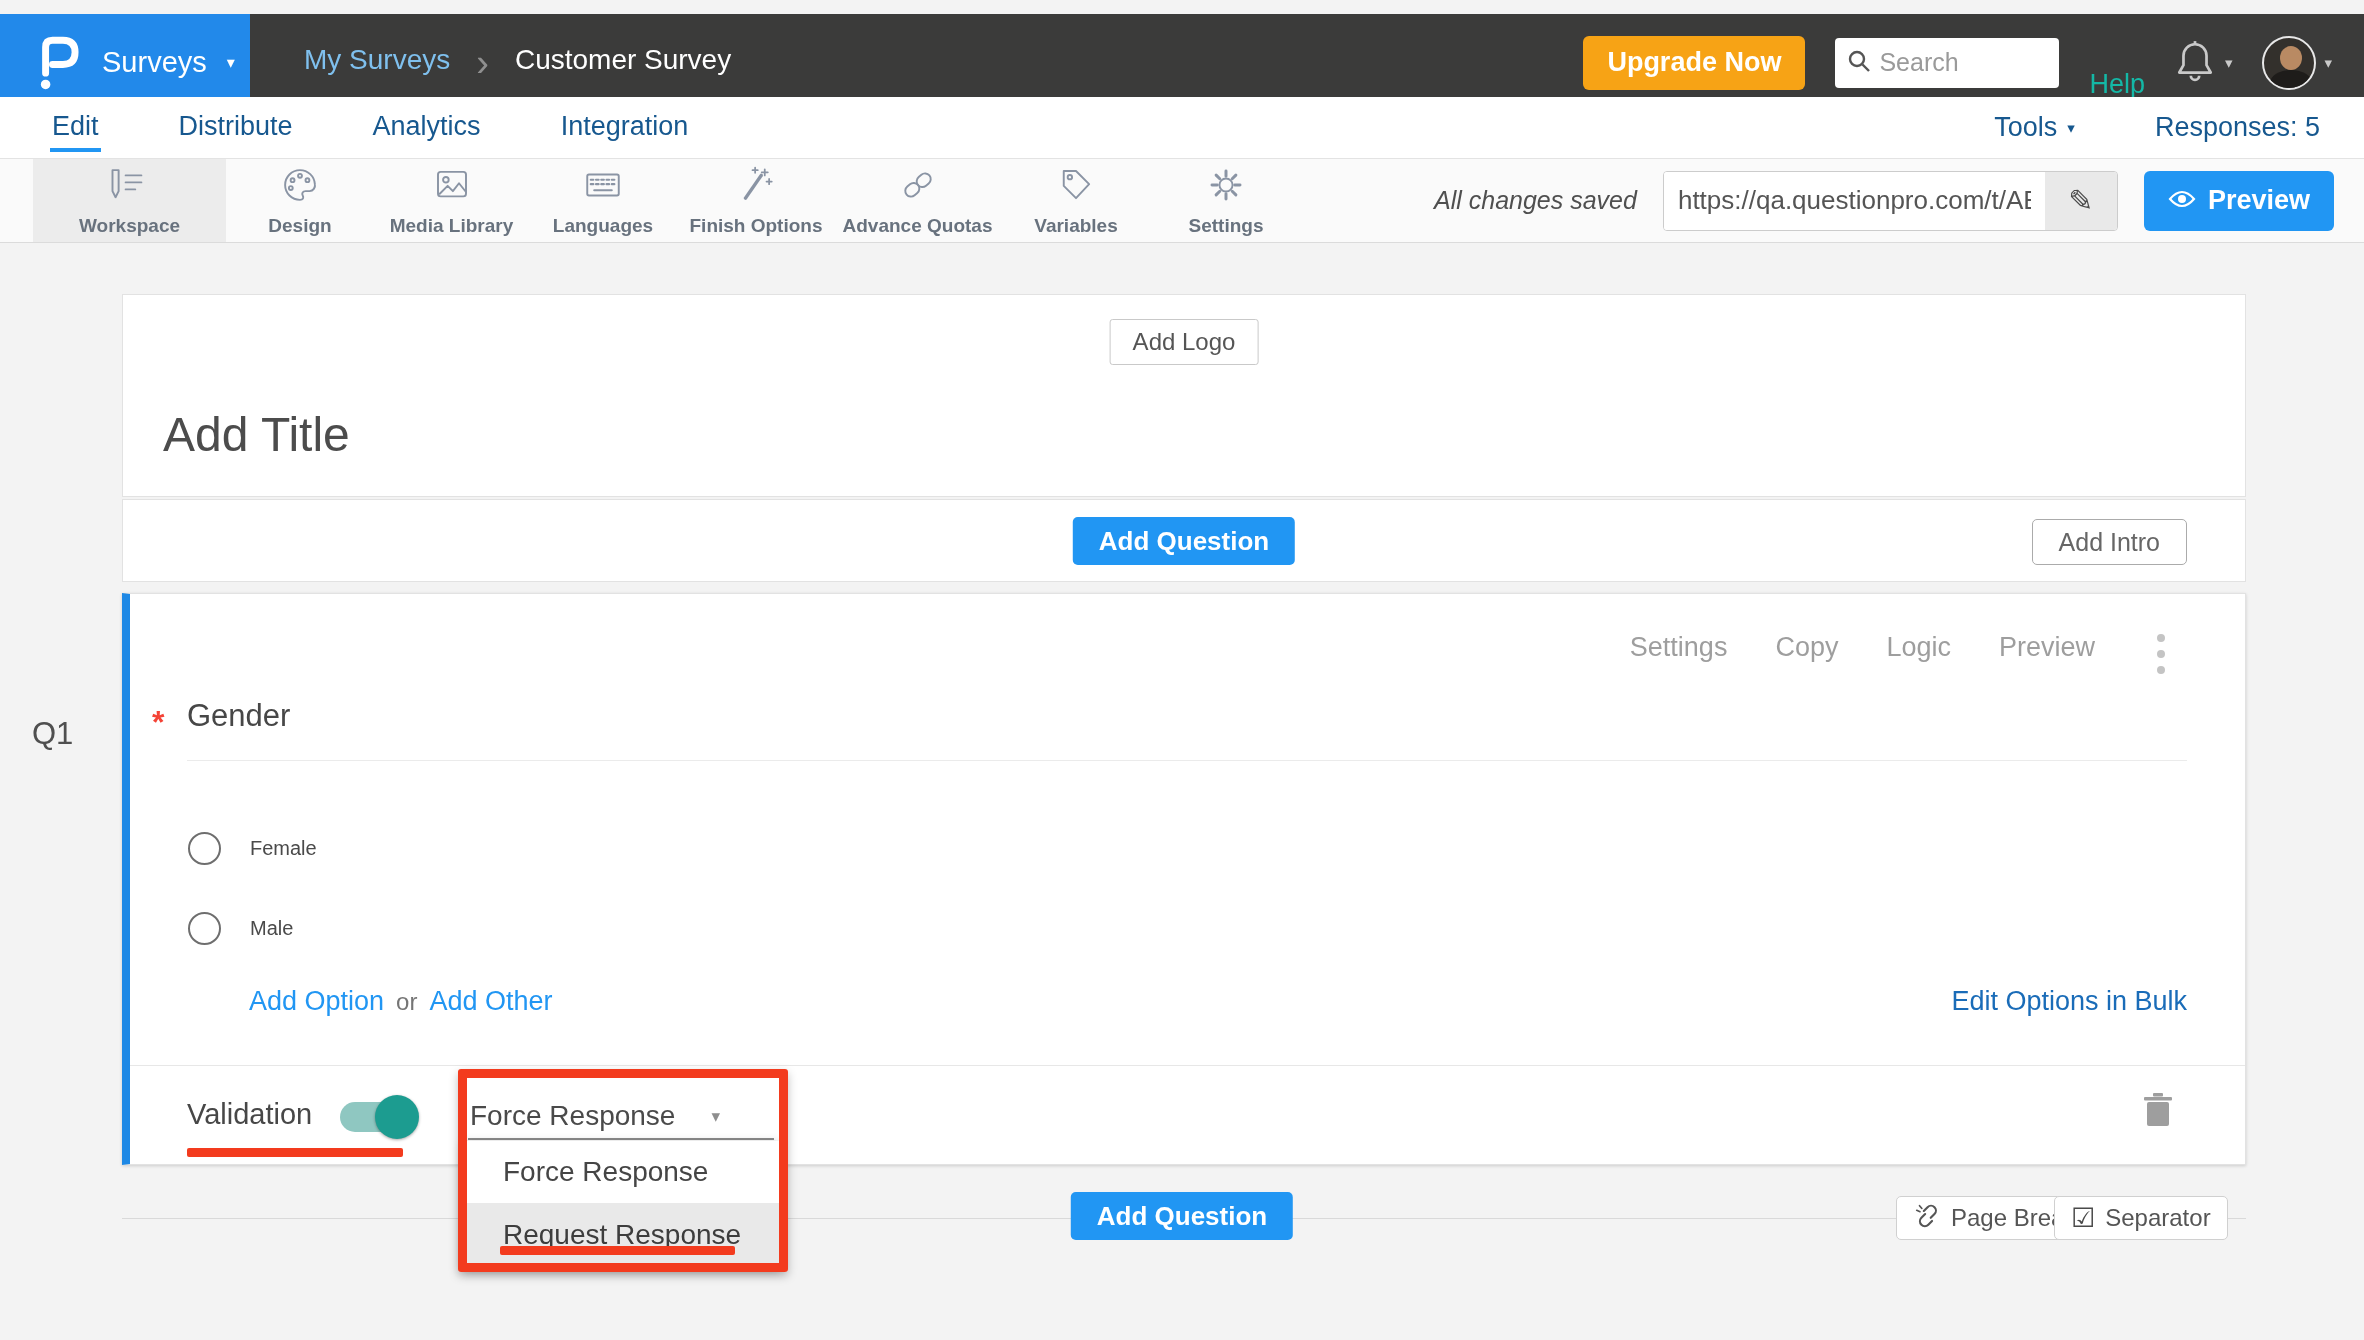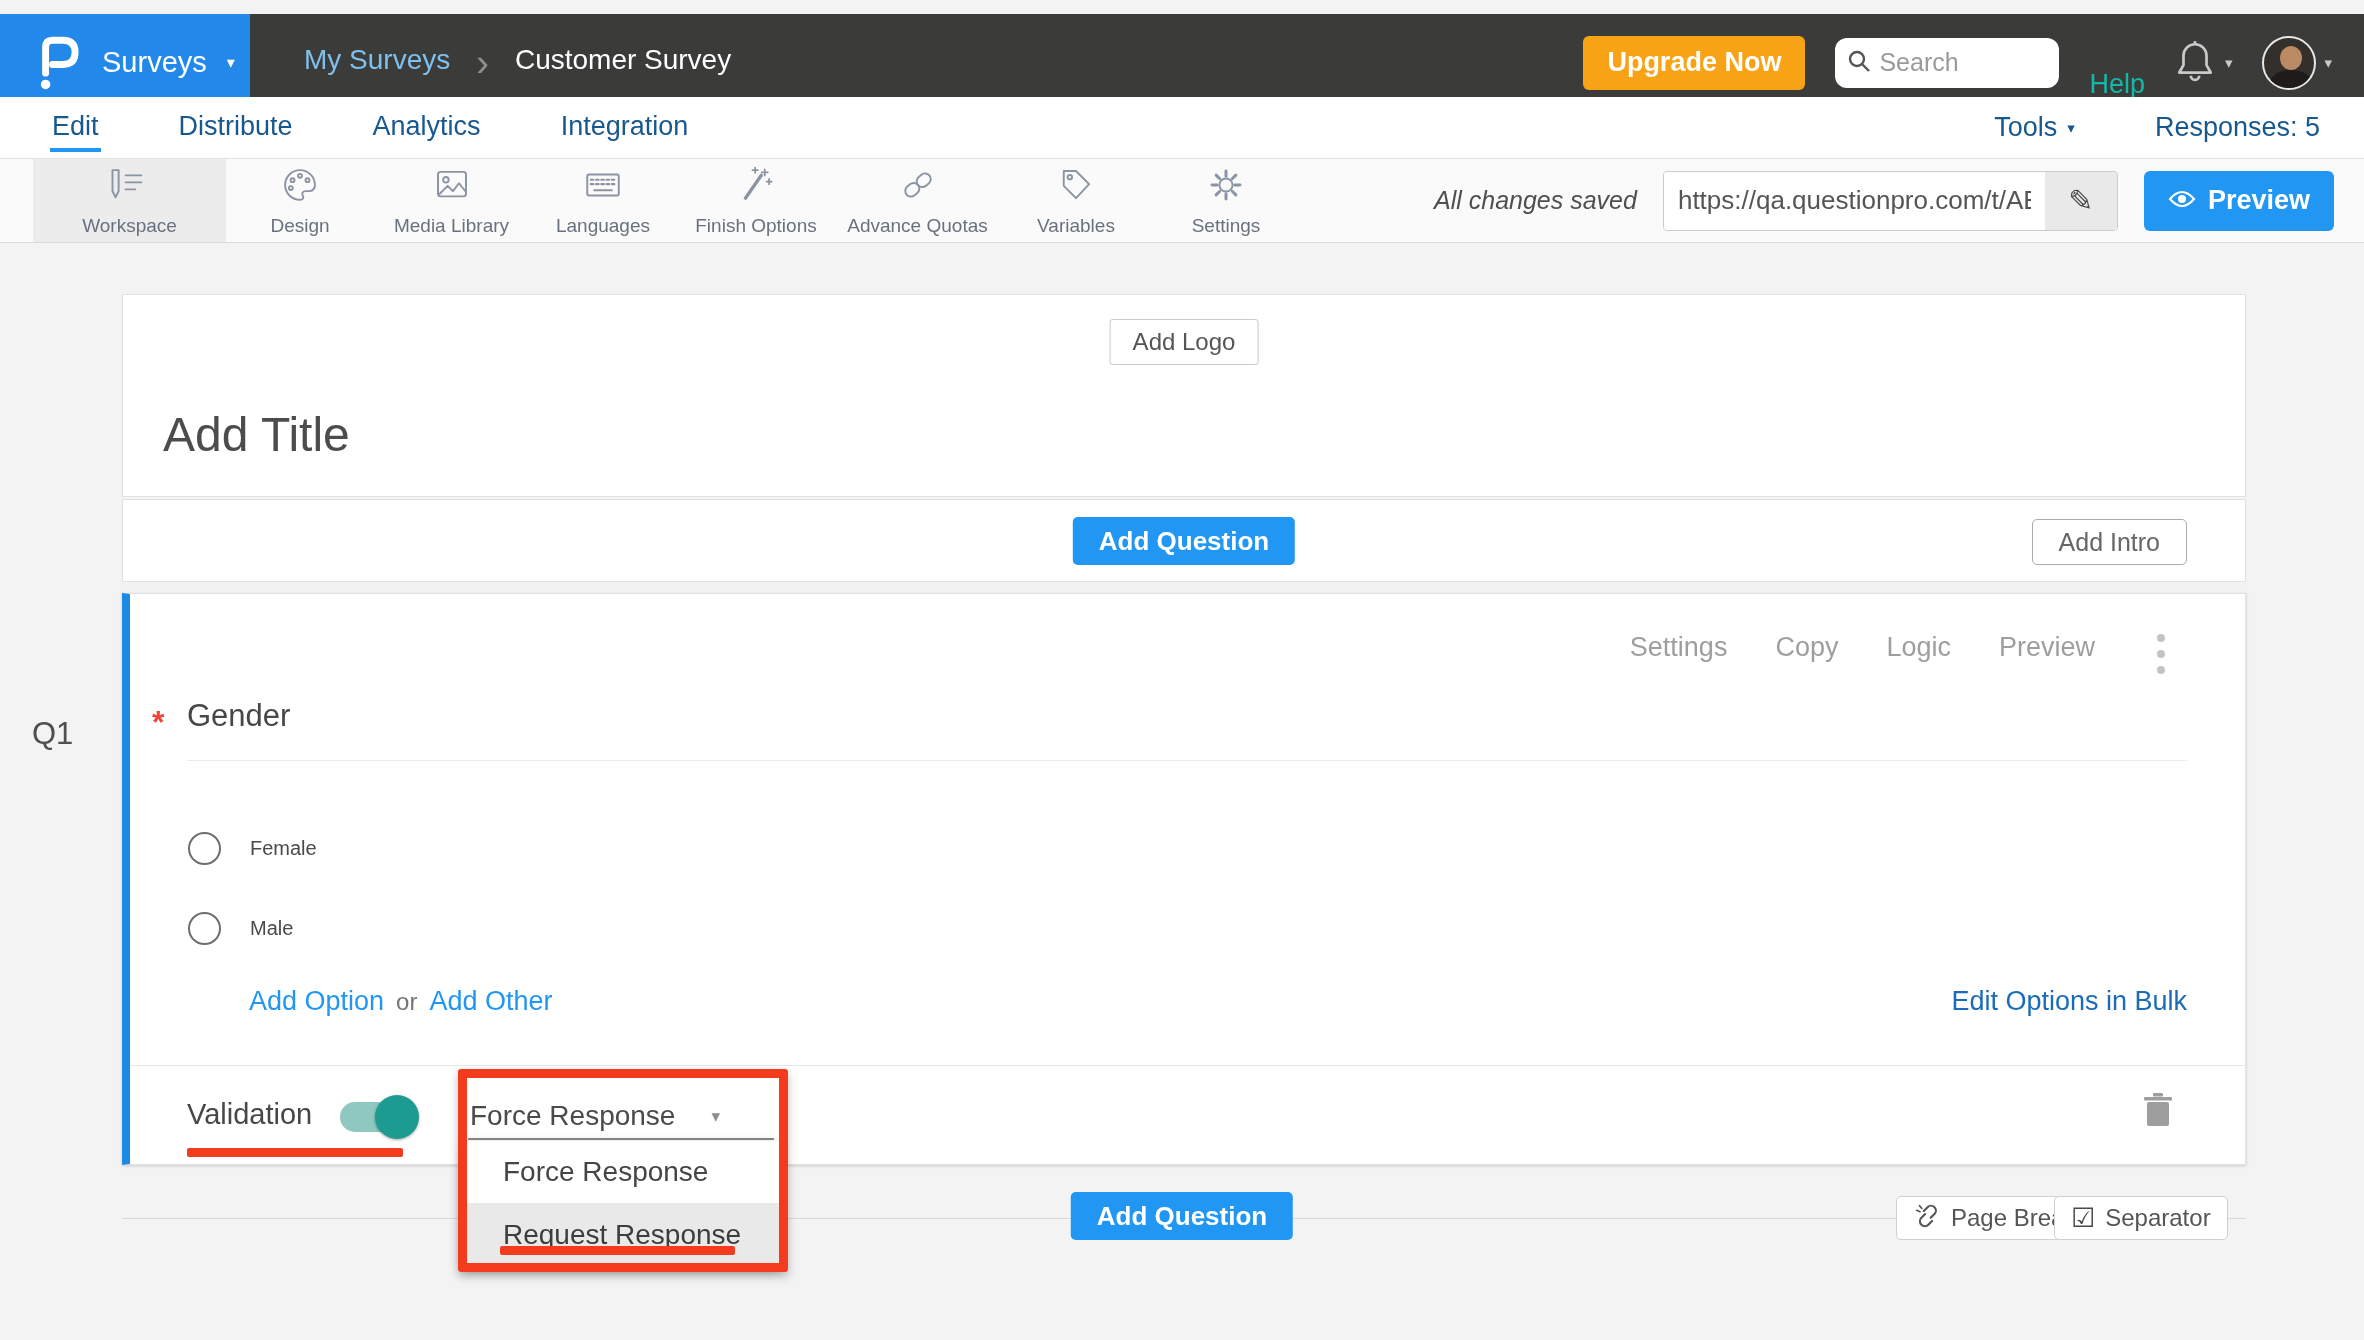--- a/index.html
+++ b/index.html
@@ -16,21 +16,21 @@
   .topbar { position:absolute; left:0; top:14px; width:2364px; height:97px; background:#3B3B3A; display:flex; align-items:center; }
   .logo-box { width:250px; height:97px; background:#2289EA; display:flex; align-items:center; padding-left:30px; gap:20px; flex:0 0 auto; cursor:pointer; }
   .logo-box .product { color:#fff; font-size:29px; }
   .caret { color:#fff; font-size:16px; }
   .breadcrumb { display:flex; gap:26px; margin-left:54px; font-size:28px; }
   .bc-parent { color:#7FC0EE; cursor:pointer; }
   .bc-chev { color:#8F8F8F; font-size:38px; line-height:1; }
   .bc-current { color:#FFFFFF; }
   .topbar-right { margin-left:auto; display:flex; align-items:center; gap:30px; padding-right:32px; }
   .upgrade-btn { background:#F7A315; color:#fff; font-weight:bold; font-size:27px; border:none; border-radius:6px; height:54px; padding:0 24px; cursor:pointer; }
-  .search-box { width:224px; height:50px; background:#fff; border-radius:12px; display:flex; align-items:center; padding:0 12px; gap:8px; }
+  .search-box { width:224px; height:50px; background:#fff; border-radius:4px; display:flex; align-items:center; padding:0 12px; gap:8px; }
   .search-box input { border:none; outline:none; width:150px; font-size:25px; color:#555; font-family:inherit; background:transparent; }
   .search-box input::placeholder { color:#9A9A9A; }
   .help-label { color:#14b8a6; font-size:27px; cursor:pointer;margin-top:43px; }
   .bell-wrap { display:flex; align-items:center; gap:10px; cursor:pointer; }
   .caret-gray { color:#C9C9C9; font-size:15px; }
   .avatar-wrap { display:flex; align-items:center; gap:8px; cursor:pointer; }
   .avatar { width:54px; height:54px; border-radius:50%; background:#33302C; position:relative; overflow:hidden; border:2px solid #e8e8e8; }
   .avatar::before { content:""; position:absolute; left:16px; top:8px; width:22px; height:24px; border-radius:50%; background:#B98A63; }
   .avatar::after { content:""; position:absolute; left:6px; top:32px; width:42px; height:26px; border-radius:50% 50% 0 0; background:#1E1C1A; }
 
@@ -38,21 +38,21 @@
   .navrow { position:absolute; left:0; top:97px; width:2364px; height:62px; background:#FFFFFF; border-bottom:1px solid #E3E3E3; display:flex; align-items:center; }
   .nav-tabs { display:flex; gap:76px; padding-left:50px; }
   .nav-tab { color:#17588F; font-size:27px; font-weight:500; padding:8px 2px 6px; cursor:pointer; }
   .nav-tab.active { border-bottom:4px solid #2196F3; }
   .nav-right { margin-left:auto; display:flex; align-items:flex-start; gap:80px; padding-right:44px; }
   .nav-link { color:#17588F; font-size:27px; font-weight:500; cursor:pointer; display:flex; align-items:center; gap:10px; }
   .nav-link .caret { color:#17588F; font-size:15px; }
 
   
   .toolbar { position:absolute; left:0; top:159px; width:2364px; height:84px; background:#FAFAFA; border-bottom:1px solid #DBDBDB; display:flex; align-items:stretch; padding-left:33px; }
-  .tool-item { display:flex; flex-direction:column; align-items:center; justify-content:center; gap:4px; cursor:pointer; color:#68727E; font-size:19px; }
+  .tool-item { display:flex; flex-direction:column; align-items:center; justify-content:center; gap:4px; cursor:pointer; color:#68727E; font-size:19px;font-weight:bold; }
   .tool-item.active { background:#ECECEC; }
   .tool-item svg { stroke:#8A94A4; fill:none; stroke-width:2.2; stroke-linecap:round; stroke-linejoin:round; }
   .toolbar-right { margin-left:auto; display:flex; align-items:center; gap:26px; padding-right:30px; }
   .save-status { font-style:italic; font-size:25px; color:#4F4F4F; }
   .url-box { width:455px; height:60px; background:#fff; border:1px solid #CCCCCC; border-radius:4px; display:flex; overflow:hidden; }
   .url-box input { border:none; outline:none; flex:1; font-size:26px; color:#555; padding:0 14px; font-family:inherit; min-width:0; }
   .url-edit { width:72px; background:#E9E9E9; display:flex; align-items:center; justify-content:center; font-size:30px; color:#4A4A4A; cursor:pointer; }
   .preview-btn { height:60px; padding:0 24px; background:#2196F3; color:#fff; border:none; border-radius:6px; font-size:27px; font-weight:600; display:flex; align-items:center; gap:12px; cursor:pointer; }
 
   

